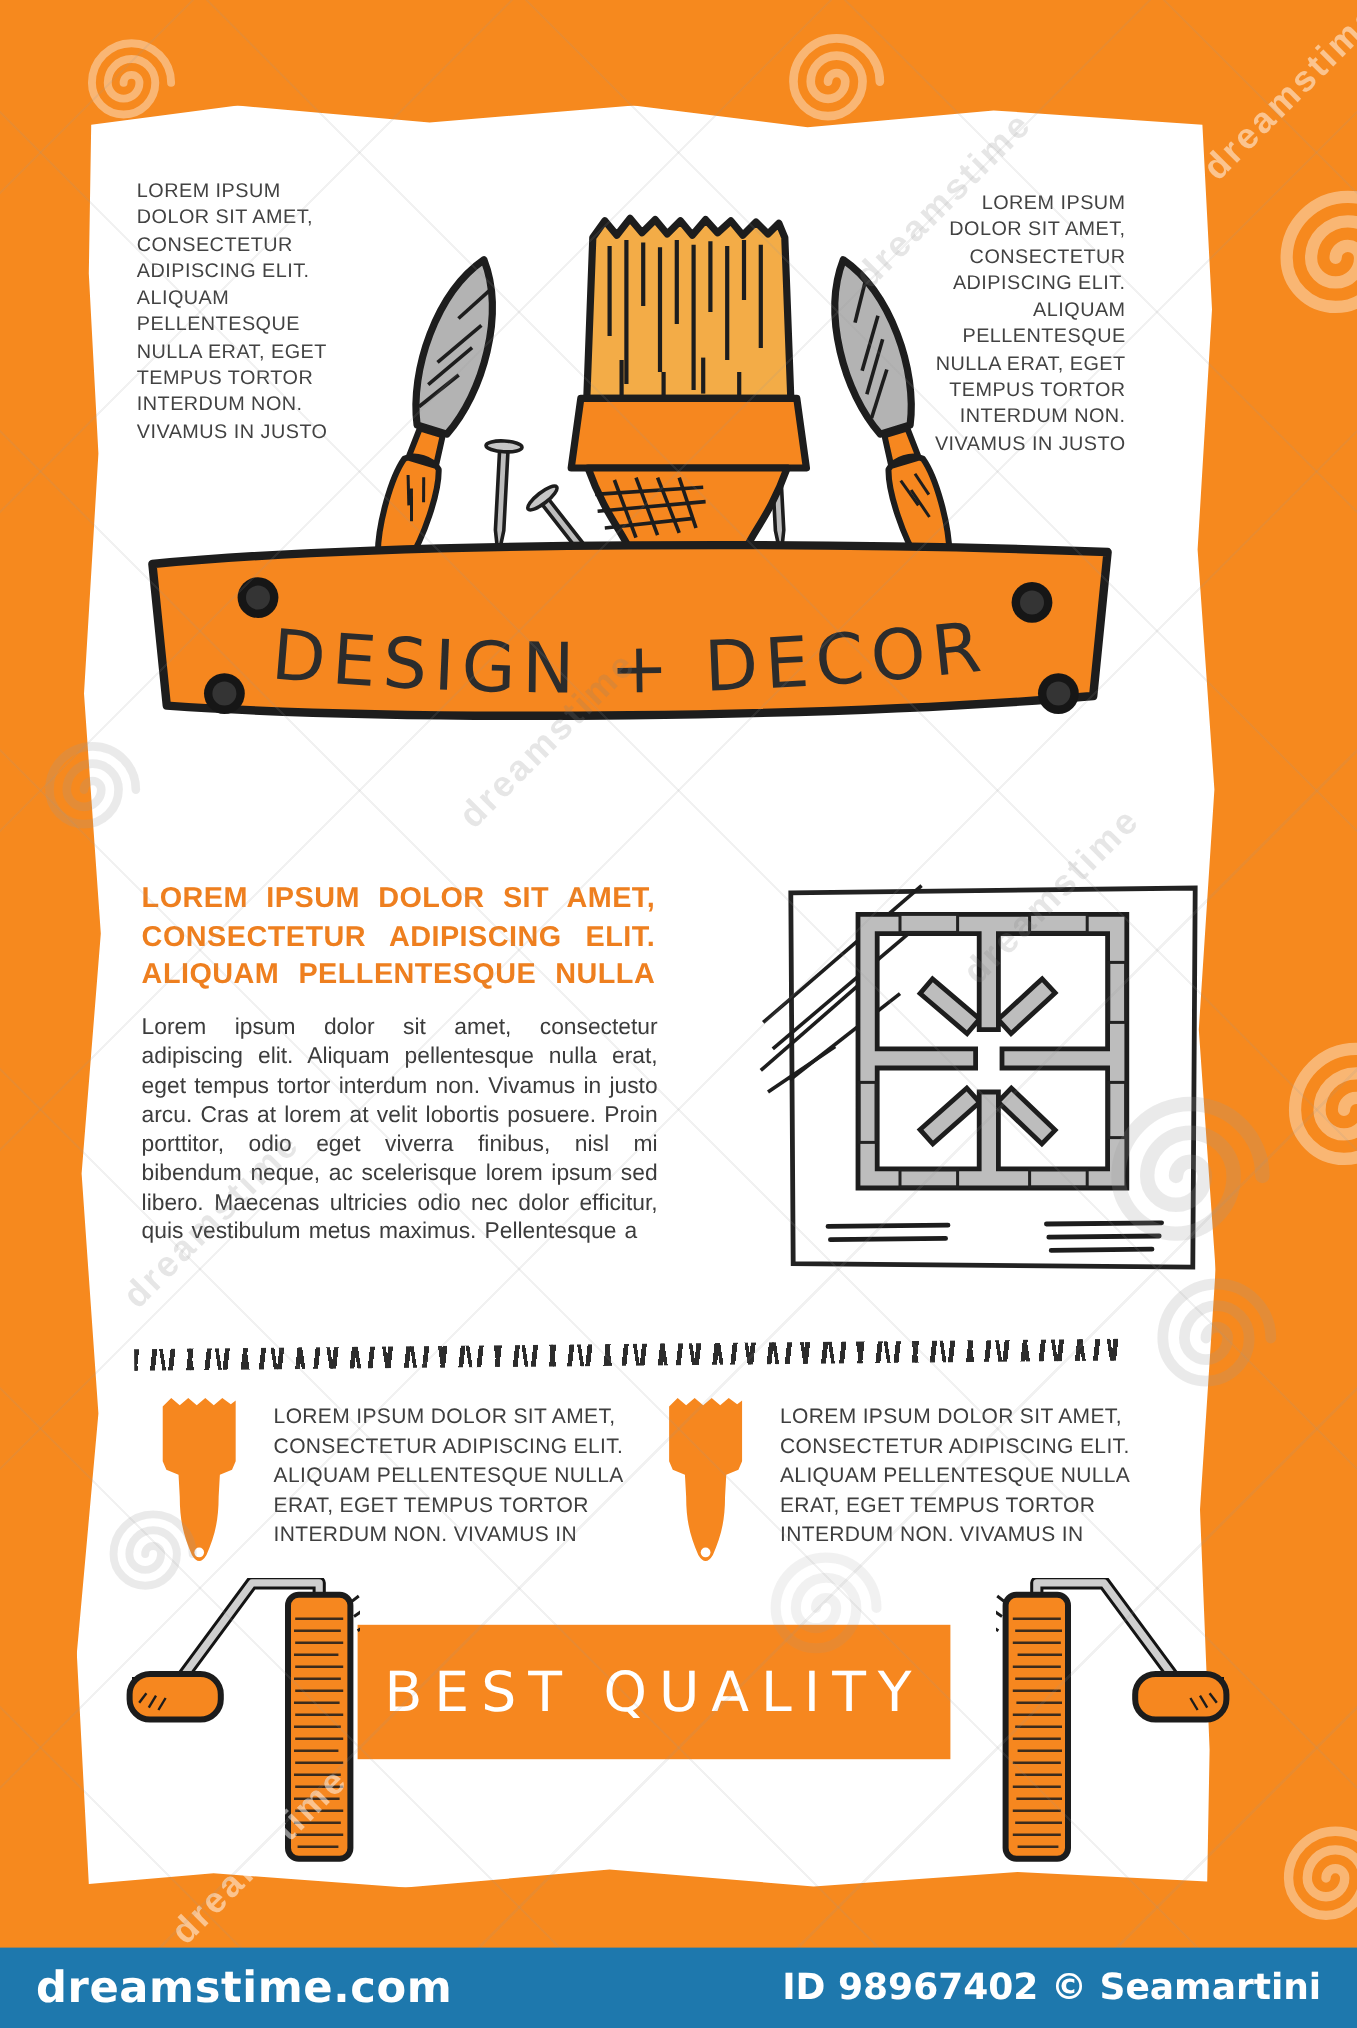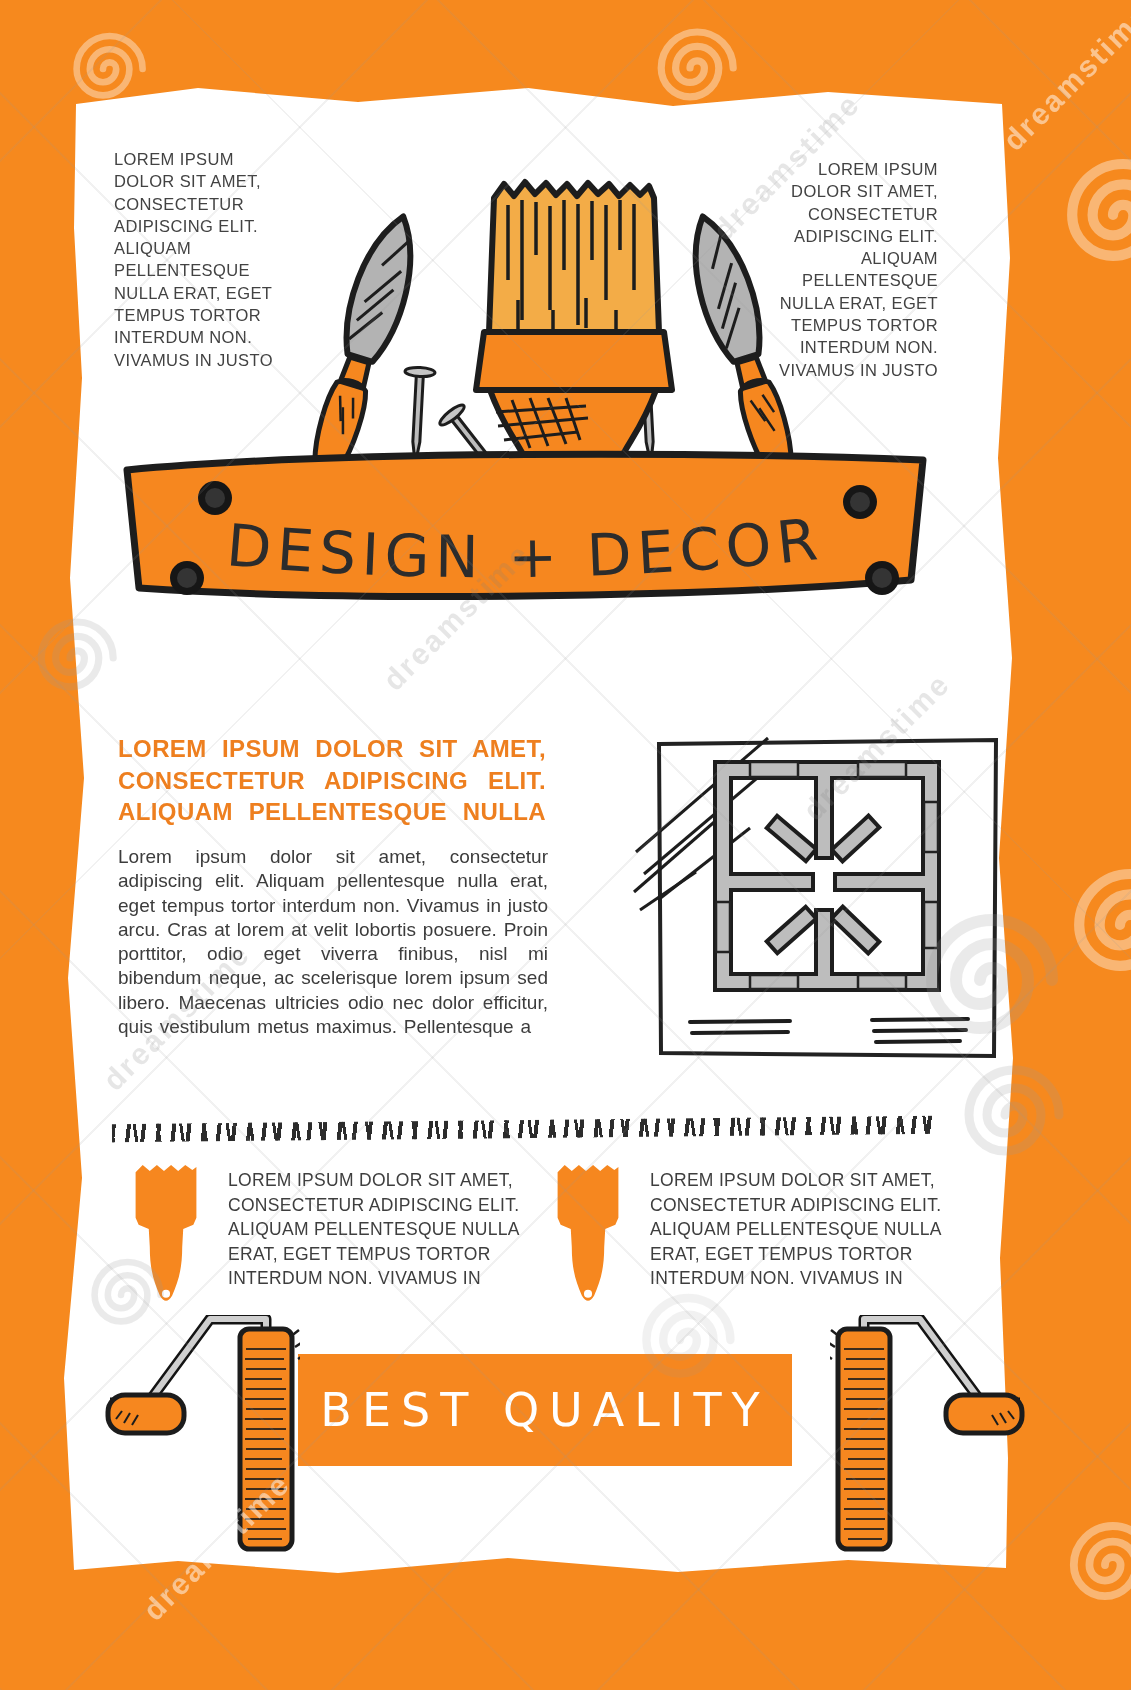--- a/index.html
+++ b/index.html
@@ -319,14 +319,18 @@
     </svg>
   <div class="wm on-frame" style="left:980px;top:60px">dreamstime</div>
   <div class="wm on-paper" style="left:690px;top:150px">dreamstime</div>
   <div class="wm on-paper" style="left:360px;top:600px">dreamstime</div>
   <div class="wm on-paper" style="left:780px;top:730px">dreamstime</div>
   <div class="wm on-paper" style="left:80px;top:1000px">dreamstime</div>
   <div class="wm on-frame" style="left:120px;top:1530px">dreamstime</div>
 
   <div class="lines-overlay"></div>
 
+  <div class="footer-bar">
+    <div class="site-logo">dreamstime.com</div>
+    <div class="credit">ID 98967402 © Seamartini</div>
+  </div>
 
 </div>
 
 </body></html>

